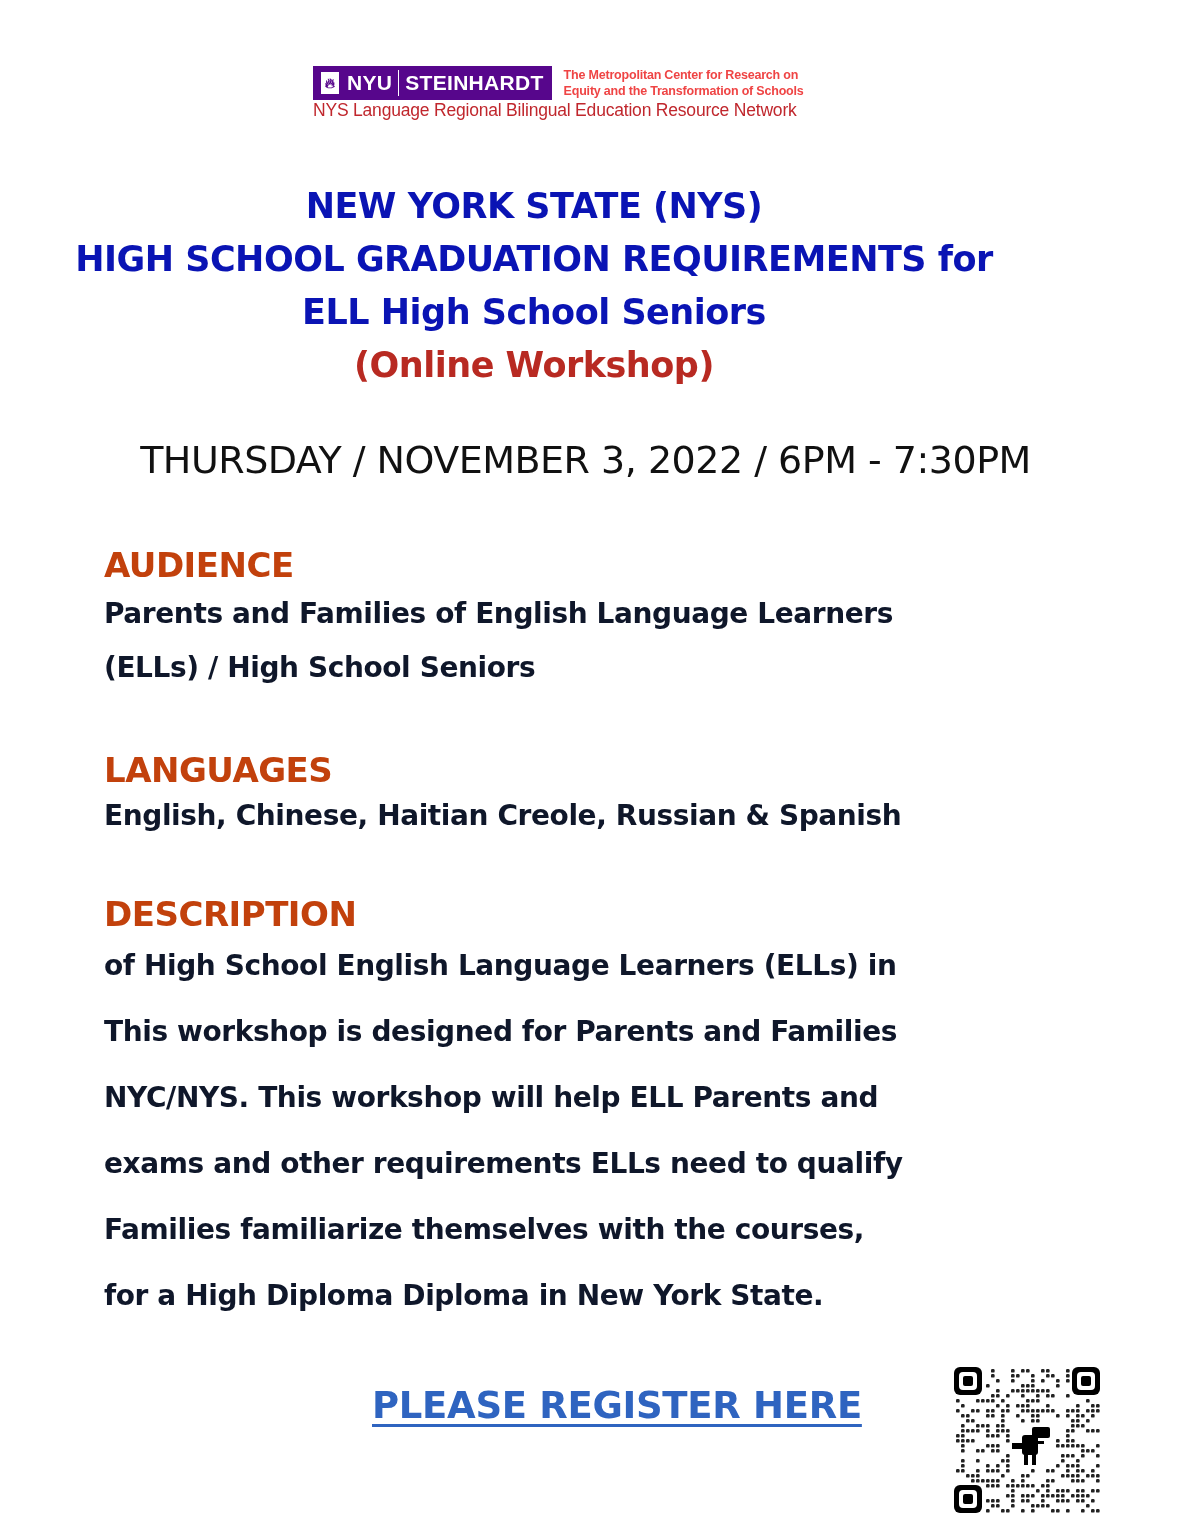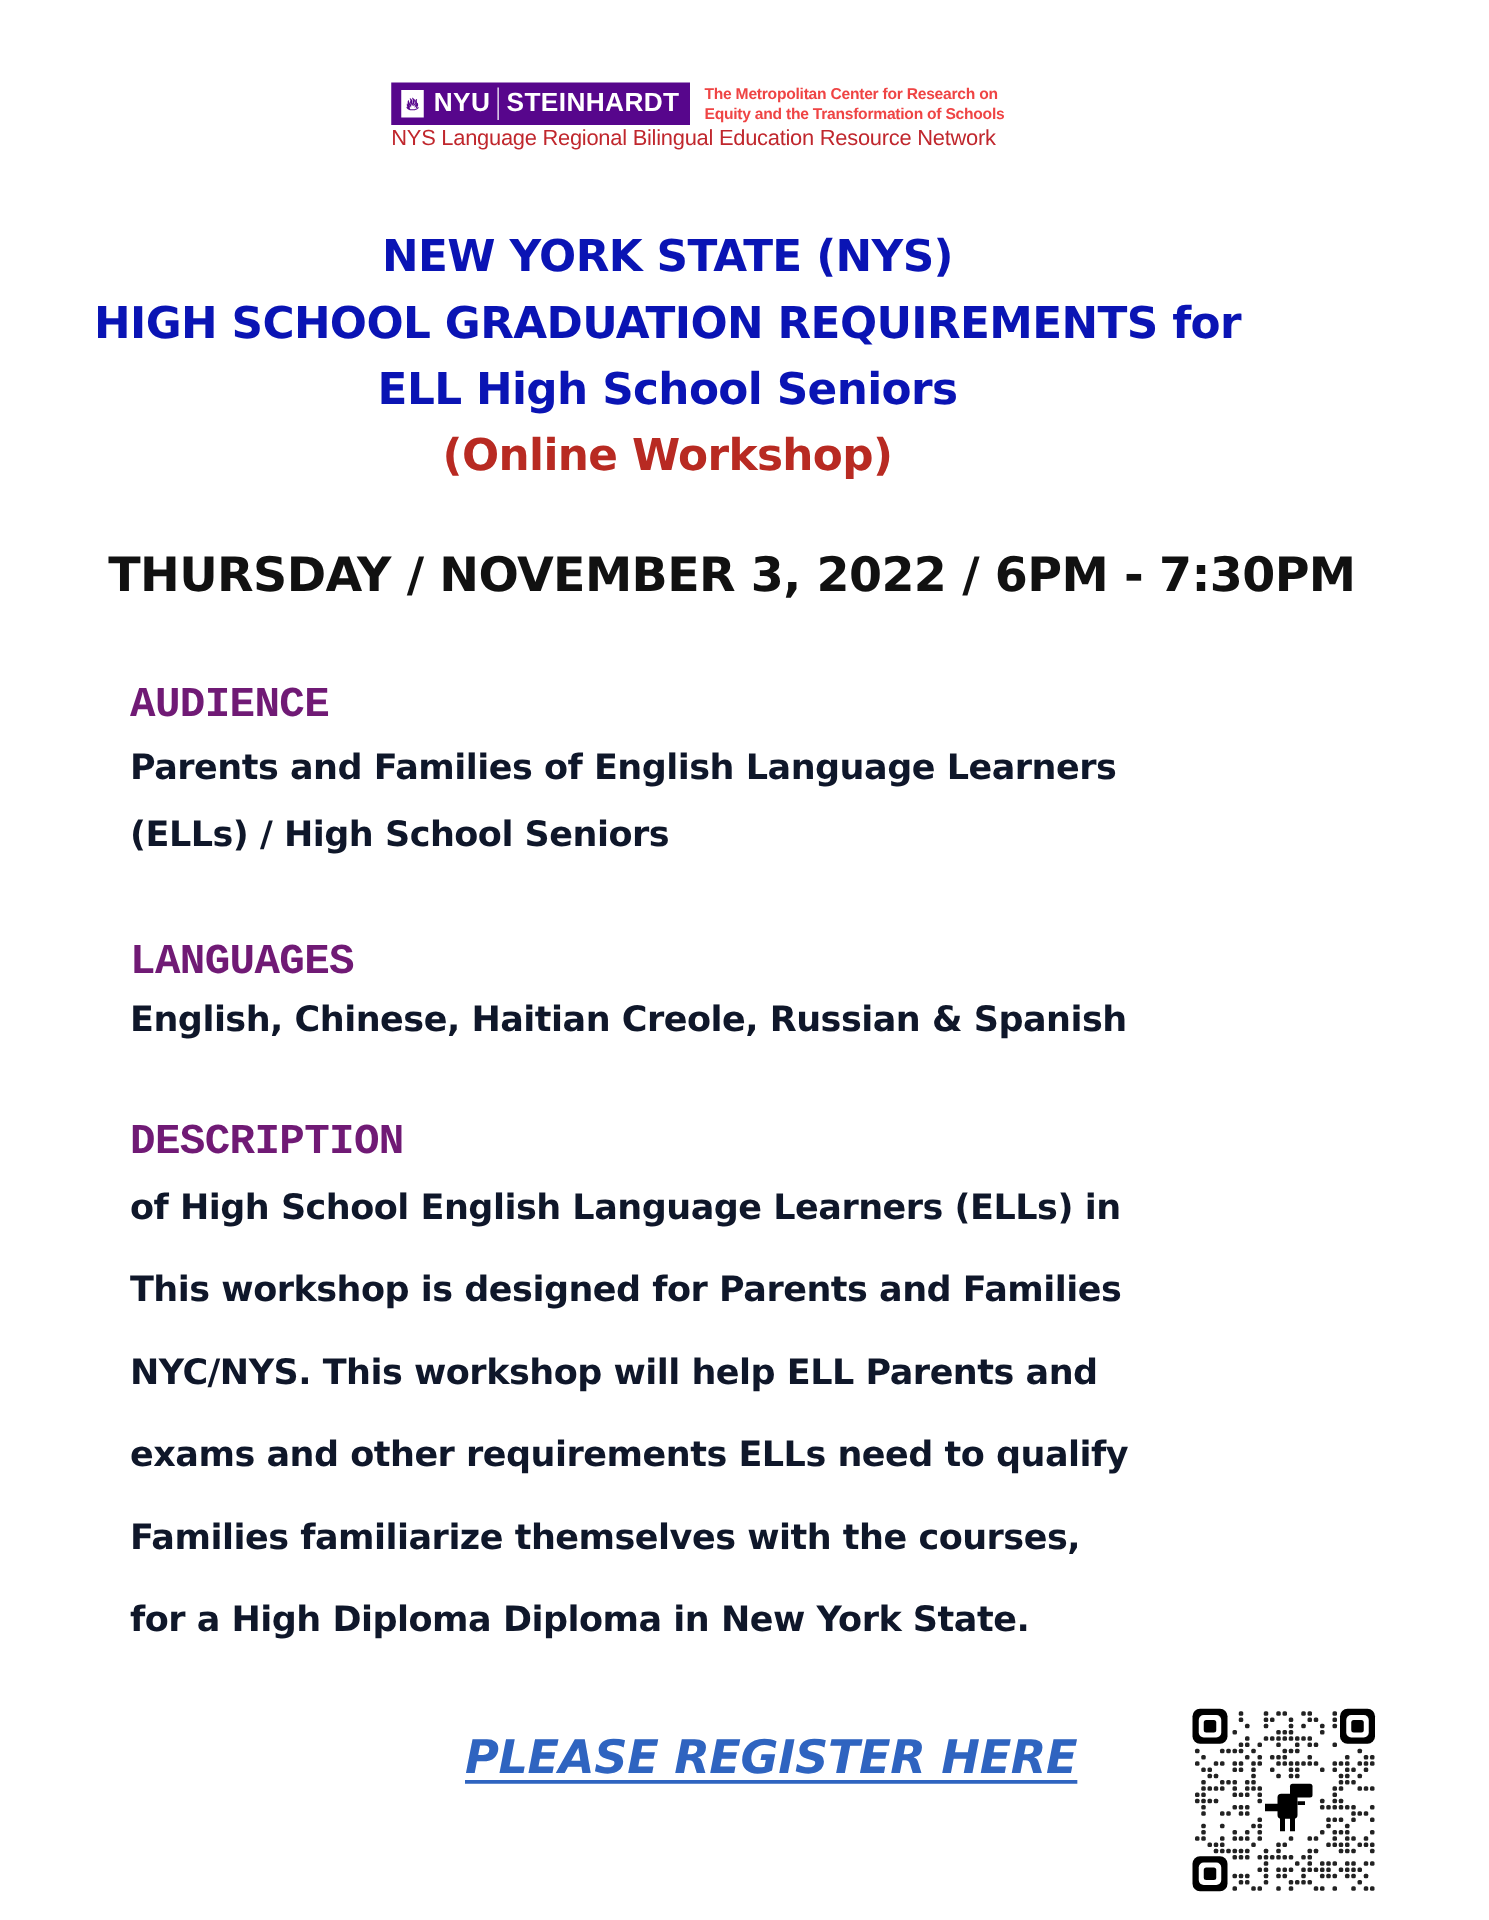--- a/index.html
+++ b/index.html
@@ -18,34 +18,34 @@
   .nyu-sep { width: 1px; height: 26px; background: #fff; margin: 0 6px; }
   .metro { font-family: "Liberation Sans", sans-serif; font-weight: bold; font-size: 12.5px; color: #ef4444; line-height: 16px; margin-left: 12px; letter-spacing: -0.2px;}
   .network { font-family: "Liberation Sans", sans-serif; font-weight: normal; font-size: 17.5px; color: #c0272d; margin-top: 0px; letter-spacing: -0.2px; white-space: nowrap;}
   .title {
     position: absolute; left: 0; width: 1068px; text-align: center; top: 180px;
     font-weight: bold; color: #0a14b4; font-size: 35px; line-height: 53px; letter-spacing: -0.5px;
   }
   .title .red { color: #b82a22; }
   .date {
     position: absolute; left: 0; width: 1171px; text-align: center; top: 438px;
-    font-weight: bold; color: #111; font-size: 38px; letter-spacing: -0.5px;
+    font-weight: normal; color: #111; font-size: 38px; letter-spacing: -0.5px;
   }
   .section { position: absolute; left: 104px; width: 1000px; }
-  .heading { color: #701a75; font-weight: bold; font-size: 34px; line-height: 44px; letter-spacing: -0.5px; font-family: Liberation Mono, monospace;}
+  .heading { color: #c2410c; font-weight: bold; font-size: 34px; line-height: 44px; letter-spacing: -0.5px;}
   .body { color: #0f172a; font-weight: bold; font-size: 28px; letter-spacing: -0.4px; }
   .aud { top: 543px; }
   .aud .body { line-height: 54px; }
   .lang { top: 748px; }
   .lang .body { line-height: 48px; }
   .desc { top: 892px; width: 980px;}
   .desc .body { line-height: 72px; margin-top: -6px; }
   .register {
     position: absolute; left: 372px; top: 1384px; color: #2f64c0; font-weight: bold; font-size: 37px;
-    text-decoration: underline; text-decoration-thickness: 3px; text-underline-offset: 6px; letter-spacing: -0.3px; font-style: italic;
+    text-decoration: underline; text-decoration-thickness: 3px; text-underline-offset: 6px; letter-spacing: -0.3px;
   }
   .qr { position: absolute; left: 952px; top: 1365px; width: 150px; height: 150px; }
 </style>
 </head>
 <body>
 
 <div class="logo-block">
   <div class="logo-row">
     <div class="nyu-box">
       <span class="torch">🔥︎</span>

